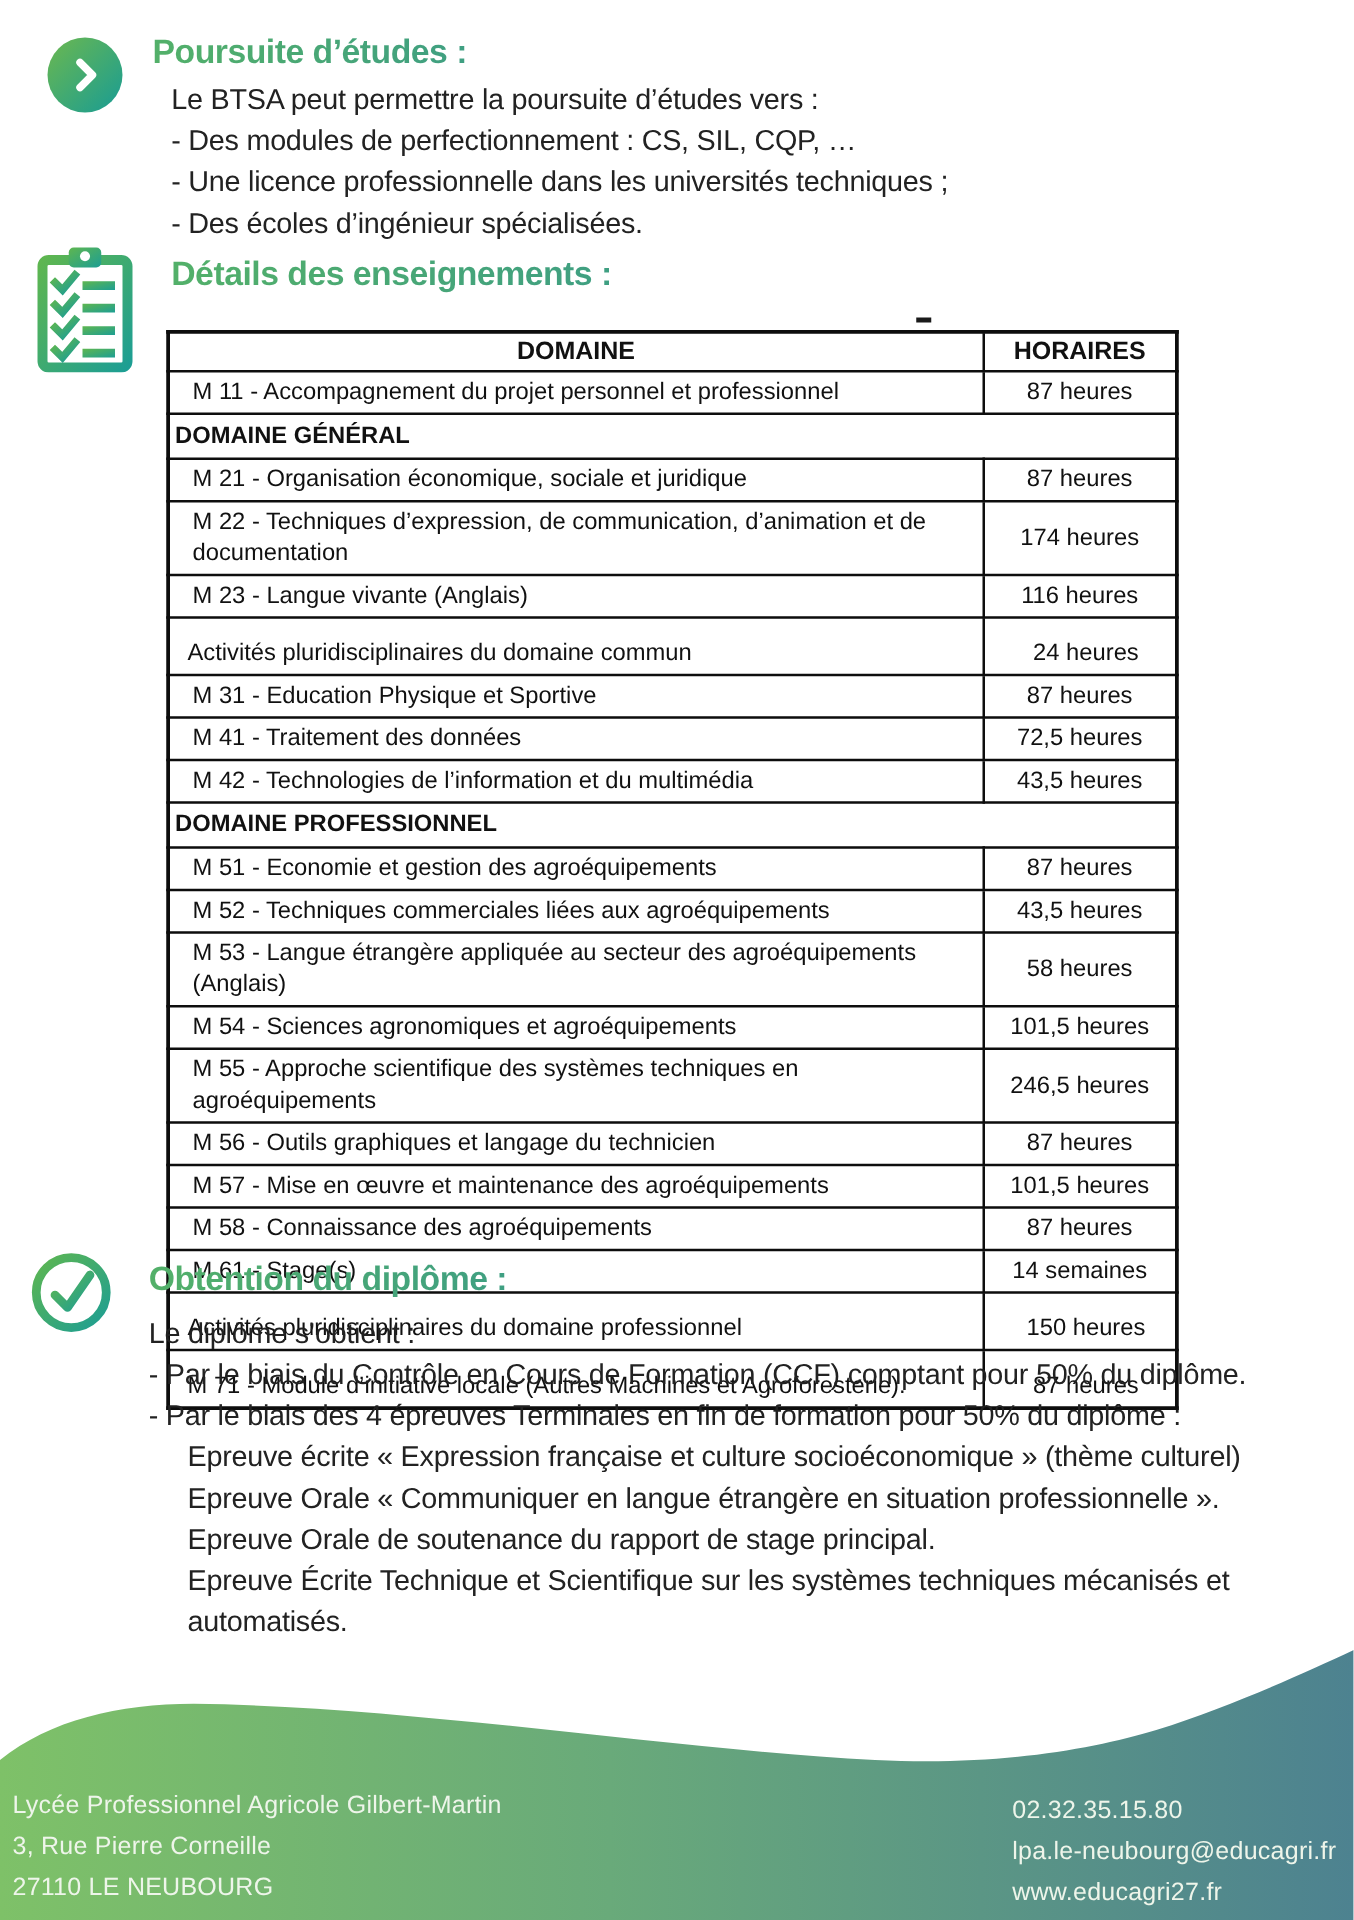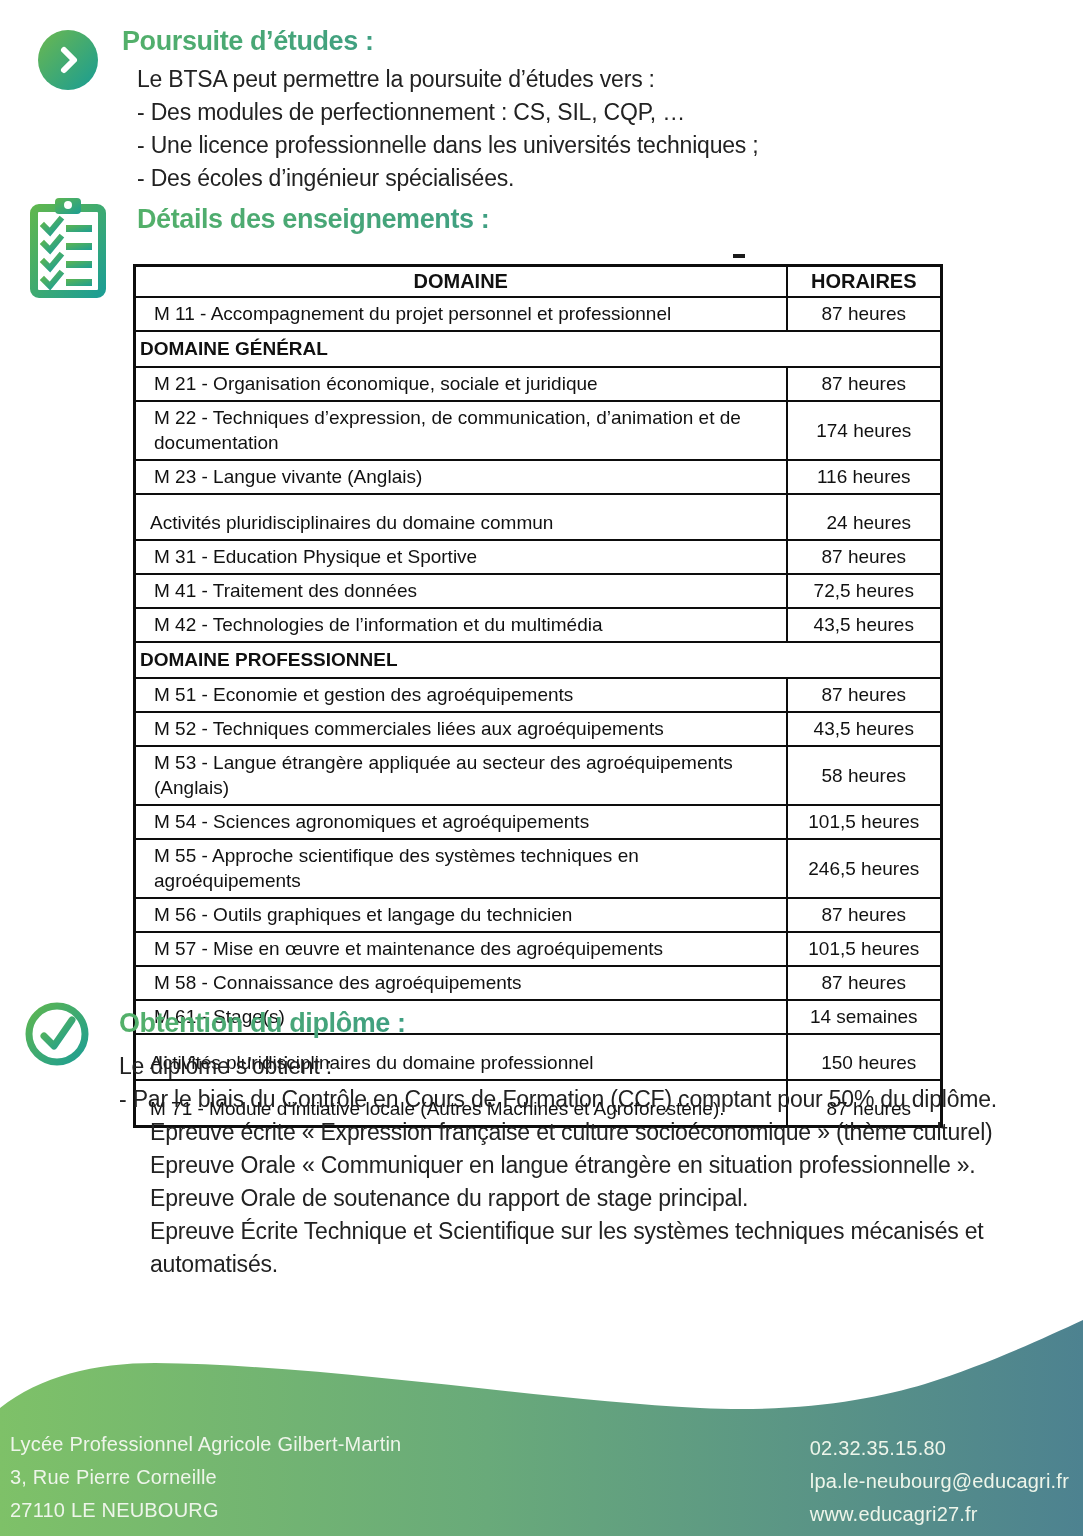--- a/index.html
+++ b/index.html
@@ -228,20 +228,21 @@
     <circle cx="33" cy="33" r="28" fill="none" stroke="url(#gcheck)" stroke-width="7"></circle>
     <path d="M20 35 l10 10 l18 -26" fill="none" stroke="url(#gcheck)" stroke-width="7" stroke-linecap="round" stroke-linejoin="round"></path>
   </svg>
 </div>
 
 <div class="abs green-title" style="left:119px; top:1008px;">Obtention du diplôme :</div>
 
 <div class="abs body-text" style="left:119px; top:1050px; width:945px;">
     <div class="body-line ">Le diplôme s’obtient :</div>
     <div class="body-line ">- Par le biais du Contrôle en Cours de Formation (CCF) comptant pour 50% du diplôme.</div>
+    <div class="body-line ">- Par le biais des 4 épreuves Terminales en fin de formation pour 50% du diplôme :</div>
     <div class="body-line indent-1">Epreuve écrite « Expression française et culture socioéconomique » (thème culturel)</div>
     <div class="body-line indent-1">Epreuve Orale « Communiquer en langue étrangère en situation professionnelle ».</div>
     <div class="body-line indent-1">Epreuve Orale de soutenance du rapport de stage principal.</div>
     <div class="body-line indent-1">Epreuve Écrite Technique et Scientifique sur les systèmes techniques mécanisés et automatisés.</div>
   </div>
 
 <svg class="abs footer-wave-svg" viewBox="0 0 1083 236" preserveAspectRatio="none">
   <defs>
     <linearGradient id="gwave" x1="0" y1="0" x2="1" y2="0">
       <stop offset="0" stop-color="#7ec168"></stop>

